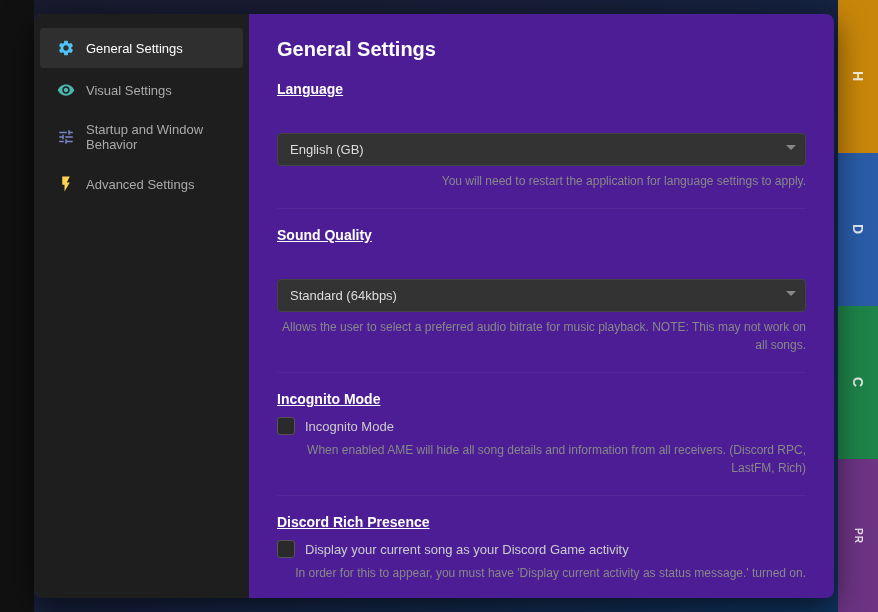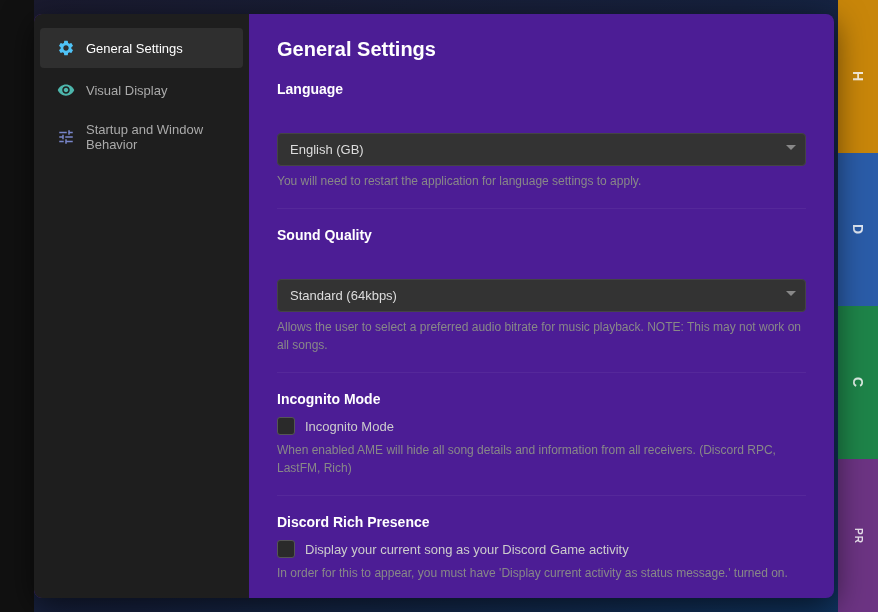--- a/index.html
+++ b/index.html
@@ -102,31 +102,33 @@
       font-weight: 600;
       margin-bottom: 20px;
     }
 
     .section-title {
       color: #fff;
       font-size: 14px;
       font-weight: 600;
       margin-bottom: 10px;
       margin-top: 20px;
+      text-decoration: underline;
     }
 
     .section-title:first-of-type {
       margin-top: 0;
     }
 
     .hint-text {
       font-size: 12px;
       color: #888;
       margin-top: 6px;
       line-height: 1.5;
+      text-align: right;
     }
 
     
     .settings-select {
       width: 100%;
       padding: 8px 30px 8px 12px;
       background: #333;
       border: 1px solid #444;
       border-radius: 4px;
       color: #ddd;
@@ -250,32 +252,40 @@
       </span>
       <span>General Settings</span>
     </div>
 
     <div class="sidebar-item">
       <span class="icon icon-teal">
         <svg viewBox="0 0 24 24" fill="currentColor">
           <path d="M12 4.5C7 4.5 2.73 7.61 1 12c1.73 4.39 6 7.5 11 7.5s9.27-3.11 11-7.5c-1.73-4.39-6-7.5-11-7.5zM12 17c-2.76 0-5-2.24-5-5s2.24-5 5-5 5 2.24 5 5-2.24 5-5 5zm0-8c-1.66 0-3 1.34-3 3s1.34 3 3 3 3-1.34 3-3-1.34-3-3-3z"></path>
         </svg>
       </span>
-      <span>Visual Display</span>
+      <span>Visual Settings</span>
     </div>
 
     <div class="sidebar-item">
       <span class="icon" style="color:#7986cb;">
         <svg viewBox="0 0 24 24" fill="currentColor">
           <path d="M3 17v2h6v-2H3zM3 5v2h10V5H3zm10 16v-2h8v-2h-8v-2h-2v6h2zM7 9v2H3v2h4v2h2V9H7zm14 4v-2H11v2h10zm-6-4h2V7h4V5h-4V3h-2v6z"></path>
         </svg>
       </span>
       <span>Startup and Window Behavior</span>
     </div>
 
+    <div class="sidebar-item">
+      <span class="icon icon-lightning">
+        <svg viewBox="0 0 24 24" fill="currentColor">
+          <path d="M7 2v11h3v9l7-12h-4l4-8z"></path>
+        </svg>
+      </span>
+      <span>Advanced Settings</span>
+    </div>
 
 
   </nav>
 
   <main class="main-content">
 
     <h1 class="page-title">General Settings</h1>
 
     <div>
       <div class="section-title">Language</div>

